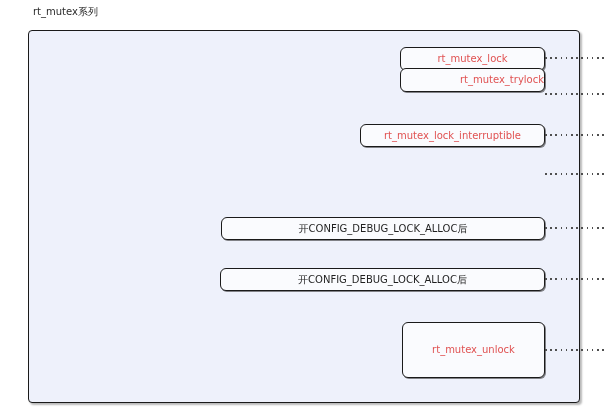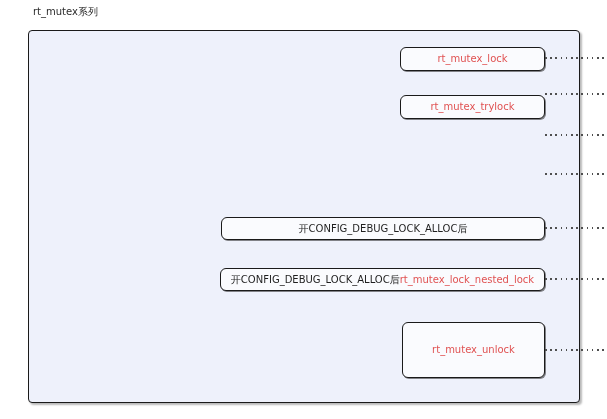--- a/index.html
+++ b/index.html
@@ -34,21 +34,21 @@
     border:1.5px solid var(--border-dark);
     border-radius:6px;
     display:flex;align-items:center;justify-content:center;
     font-size:10px;line-height:1;white-space:nowrap;
     box-shadow:1px 1px 0 rgba(20,20,20,0.5);
     z-index:2;
   }
   .node .prefix{color:var(--text-black);}
   .node .code{color:var(--code-red);}
   .n1{left:400px;top:47px;width:145px;height:24px;text-align:right;}
-  .n2{left:400px;top:95px;width:145px;height:24px;}
+  .n2{left:400px;top:68px;width:145px;height:24px;justify-content:flex-end;}
   .n3{left:360px;top:124px;width:185px;height:23px;}
   .n4{left:360px;top:163px;width:185px;height:23px;}
   .n5{left:221px;top:217px;width:324px;height:23px;}
   .n6{left:220px;top:268px;width:325px;height:23px;}
   .n7{left:402px;top:322px;width:143px;height:56px;}
   .connector{
     position:absolute;left:545px;width:62px;height:2px;z-index:3;
     background-image:repeating-linear-gradient(to right,
       var(--connector) 0px, var(--connector) 1.7px,
       transparent 1.7px, transparent 5.2px);
@@ -73,29 +73,32 @@
   <div class="node n1">
     <span class="prefix"></span>
       <span class="code">rt_mutex_lock</span>
   </div>
 
   <div class="node n2">
     <span class="prefix"></span>
       <span class="code">rt_mutex_trylock</span>
   </div>
 
+  <div class="node n3">
+    <span class="prefix"></span>
+      <span class="code">rt_mutex_lock_interruptible</span>
+  </div>
 
 
   <div class="node n5">
     <span class="prefix">开CONFIG_DEBUG_LOCK_ALLOC后</span>
   </div>
 
   <div class="node n6">
     <span class="prefix">开CONFIG_DEBUG_LOCK_ALLOC后</span>
-      <span class="code">rt_mutex_lock_nested_lock</span>
   </div>
 
   <div class="node n7">
     <span class="prefix"></span>
       <span class="code">rt_mutex_unlock</span>
   </div>
 
   <div class="connector c1"></div>
   <div class="connector c2"></div>
   <div class="connector c3"></div>

